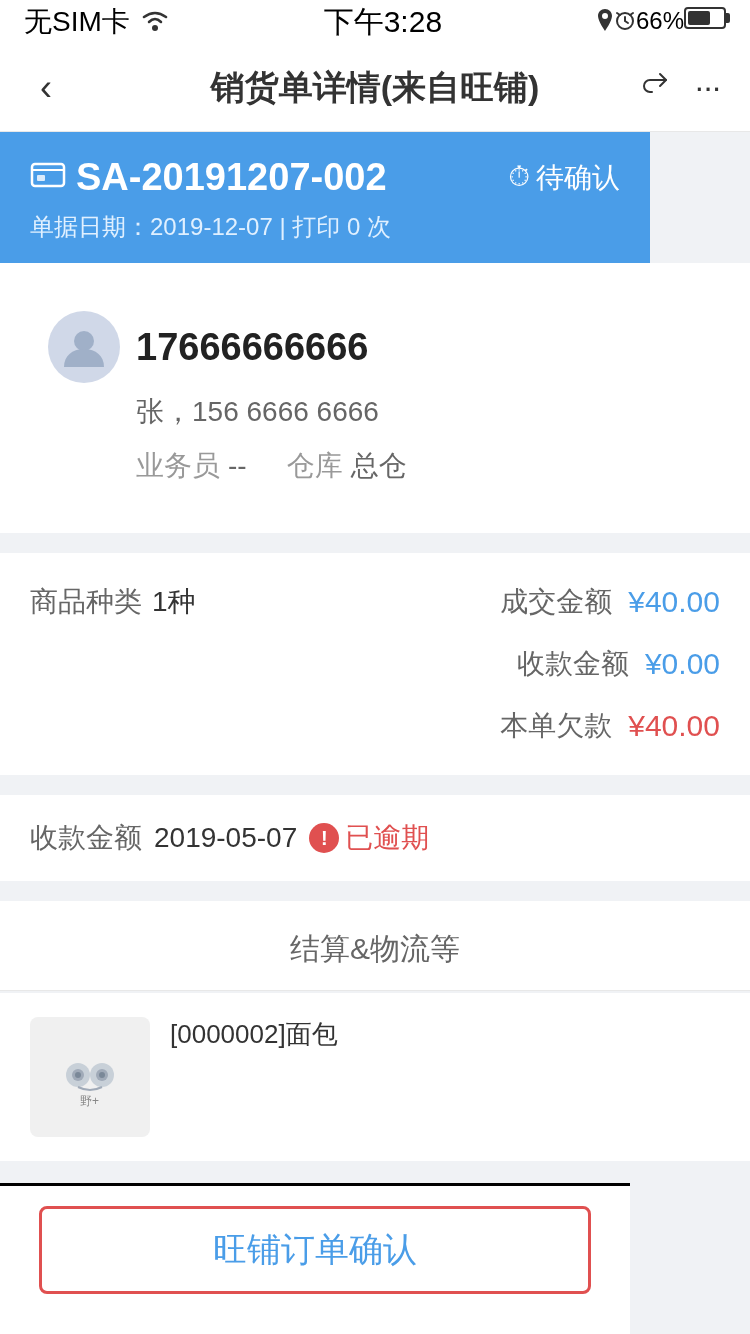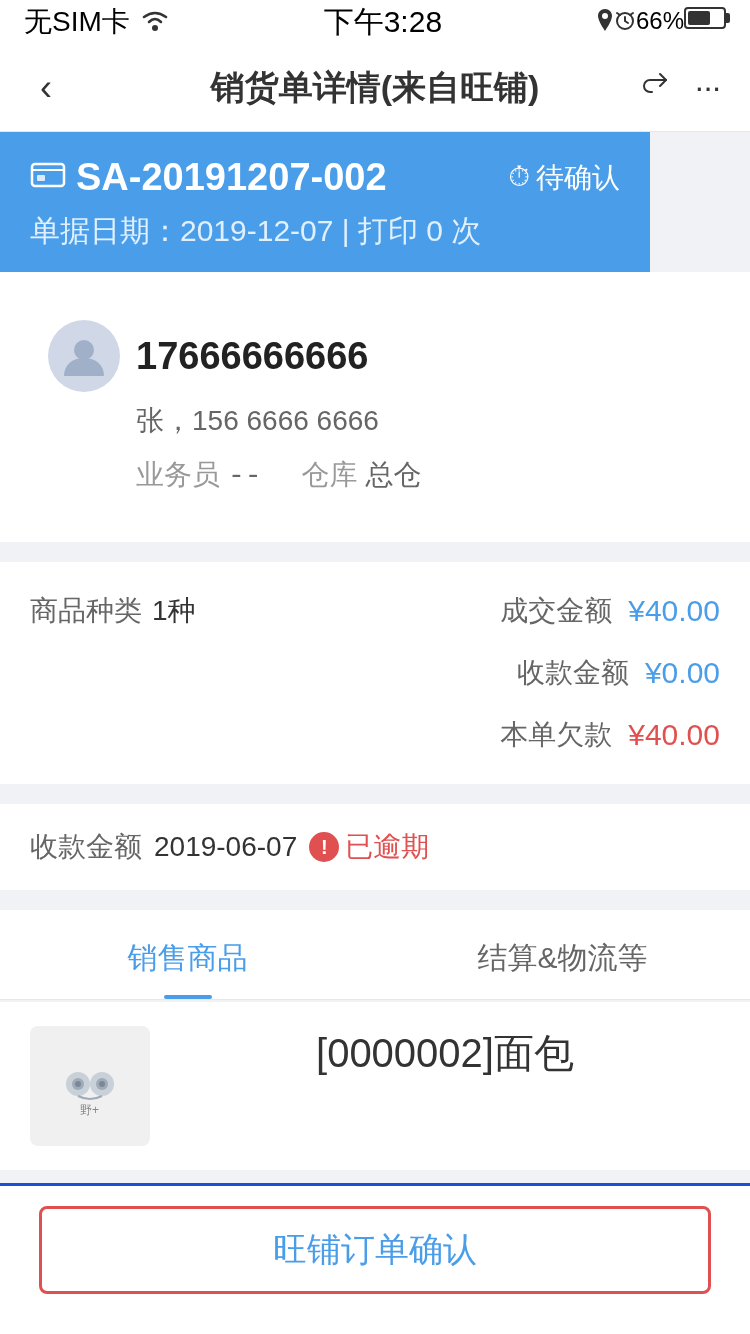--- a/index.html
+++ b/index.html
@@ -128,21 +128,21 @@
       gap: 10px;
     }
     .order-status {
       font-size: 28px;
       color: #fff;
       display: flex;
       align-items: center;
       gap: 6px;
     }
     .order-date {
-      font-size: 30px;
+      font-size: 24px;
       color: #e0f0ff;
     }
 
     
     .customer-section {
       background: #fff;
       padding: 48px;
       margin-bottom: 20px;
     }
     .customer-row {
@@ -172,21 +172,20 @@
       font-size: 28px;
       color: #666;
       margin-left: 88px;
       margin-bottom: 16px;
     }
     .customer-meta {
       display: flex;
       align-items: center;
       margin-left: 88px;
       gap: 40px;
-      font-family: Liberation Mono, monospace;
     }
     .meta-item {
       display: flex;
       align-items: center;
       gap: 8px;
       font-size: 28px;
       color: #666;
     }
     .meta-label {
       color: #999;
@@ -330,24 +329,23 @@
       overflow: hidden;
     }
     .product-thumb svg {
       width: 80px;
       height: 60px;
     }
     .product-info {
       flex: 1;
     }
     .product-name {
-      font-size: 40px;
+      font-size: 26px;
       color: #333;
       margin-bottom: 12px;
-      text-align: center;
     }
     .product-price {
       font-size: 28px;
       color: #666;
     }
     .product-price .qty {
       color: #4a9de8;
     }
     .product-price .total {
       color: #4a9de8;
@@ -358,24 +356,24 @@
     .empty-space {
       background: #f0f2f5;
       height: 260px;
     }
 
     
     .bottom-btn-container {
       position: fixed;
       bottom: 0;
       left: 0;
-      width: 750px;
+      width: 630px;
       background: #fff;
       padding: 20px 39px 40px;
-      border-top: 3px solid #1d4ed8;
+      border-top: 3px solid #000000;
     }
     .confirm-btn {
       width: 100%;
       height: 88px;
       background: #fff;
       border: 3px solid #e05050;
       border-radius: 8px;
       font-size: 34px;
       color: #4a9de8;
       cursor: pointer;
@@ -495,31 +493,28 @@
       <div class="summary-money-row">
         <span class="money-label">本单欠款</span>
         <span class="money-value red">¥40.00</span>
       </div>
     </div>
   </div>
 </div>
 
 <div class="due-section">
   <span class="due-label">收款金额</span>
-  <span class="due-date">2019-06-07</span>
+  <span class="due-date">2019-05-07</span>
   <div class="overdue-badge">
     <div class="overdue-icon">!</div>
     <span>已逾期</span>
   </div>
 </div>
 
 <div class="tabs-section">
-  <div class="tab-item active">
-    <span>销售商品</span>
-  </div>
   <div class="tab-item">
     <span>结算&amp;物流等</span>
   </div>
 </div>
 
 <div class="product-section">
   <div class="product-item">
     <div class="product-thumb">
       <svg viewBox="0 0 80 60" fill="none" xmlns="http://www.w3.org/2000/svg">
 

